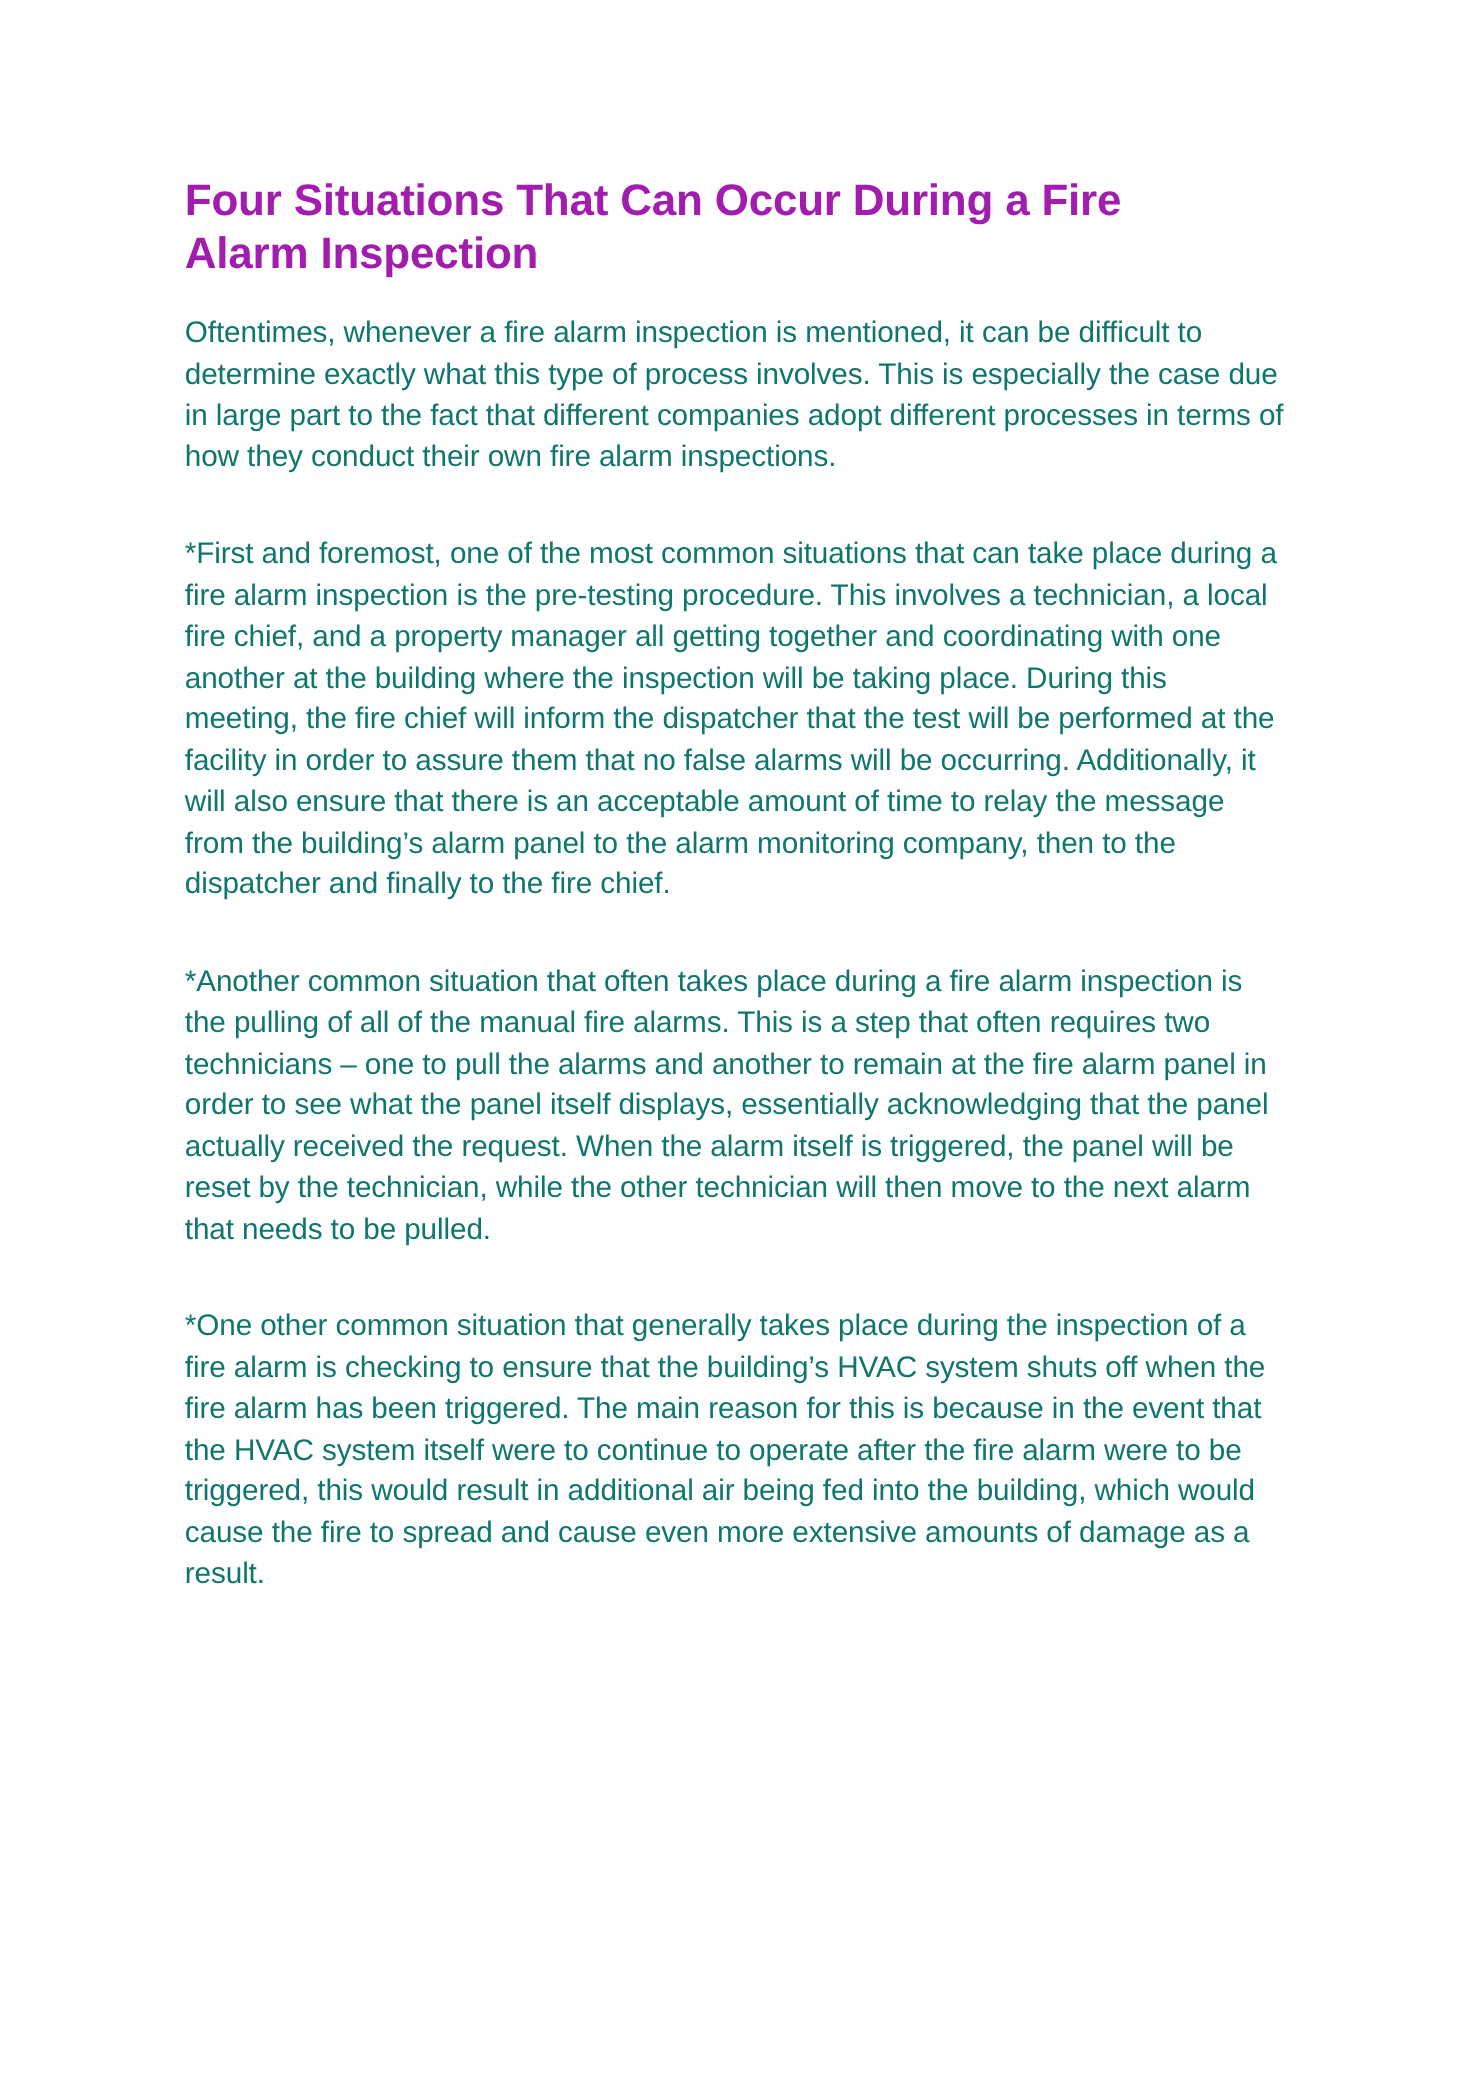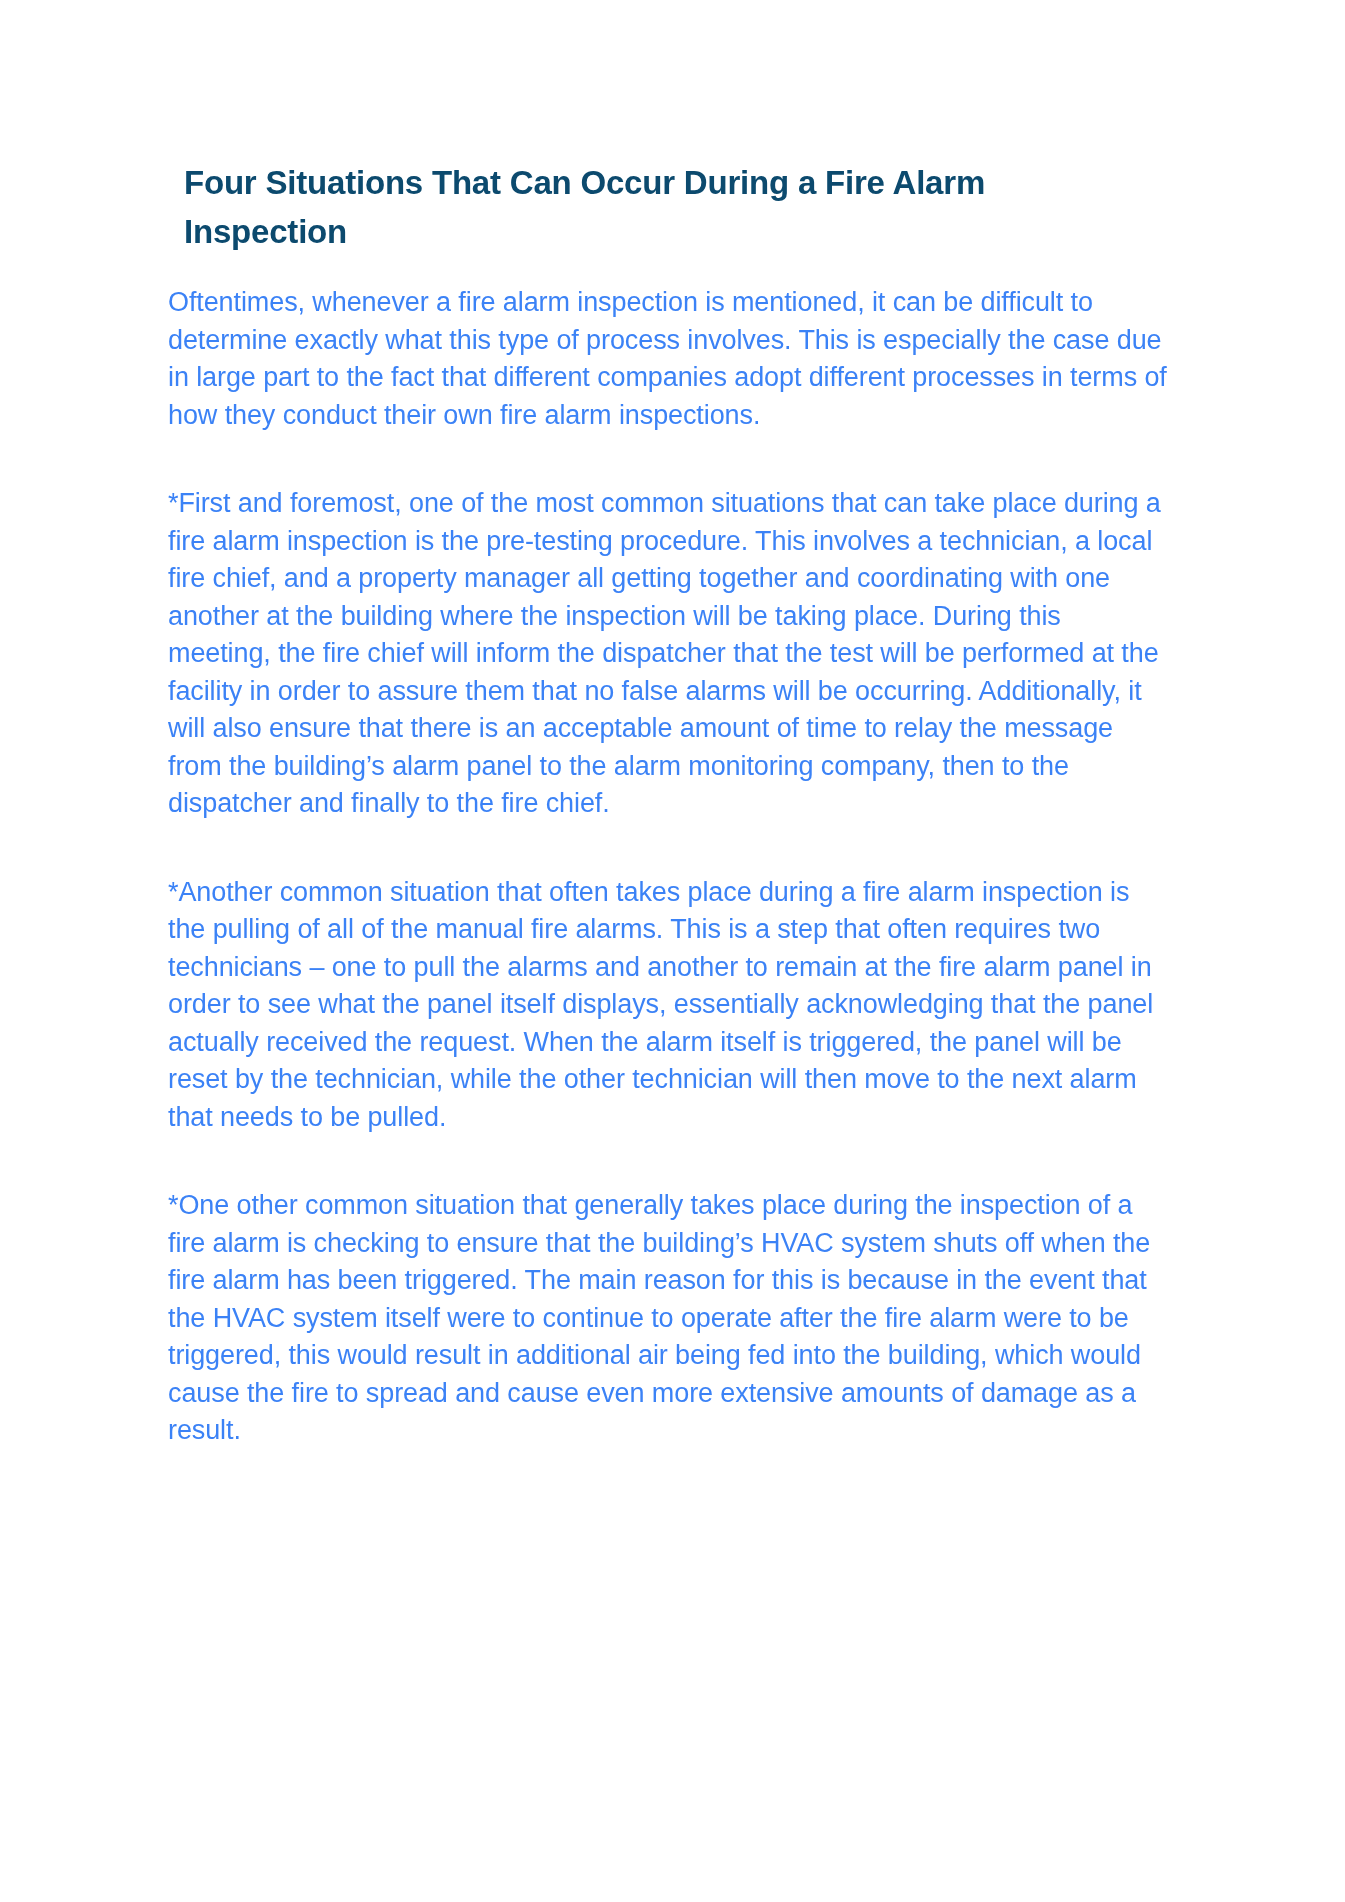--- a/index.html
+++ b/index.html
@@ -15,32 +15,32 @@
   .page {
     box-sizing: border-box;
     width: 1345px;
     min-height: 1902px;
     background: #ffffff;
     padding: 158px 175px 100px 168px;
   }
   .doc-title {
     font-family: "Liberation Sans", sans-serif;
     font-weight: bold;
-    font-size: 33px;
+    font-size: 40px;
     line-height: 49px;
     letter-spacing: -0.2px;
-    color: #0c4a6e;
-    margin: 0 0 28px 16px;
+    color: #a21caf;
+    margin: 0 0 28px 0;
     max-width: 930px;
   }
   .doc-paragraph {
     font-family: "Liberation Sans", sans-serif;
     font-size: 27px;
     line-height: 37.5px;
-    color: #3b82f6;
+    color: #0f766e;
     margin: 0 0 51px 0;
     max-width: 1000px;
     letter-spacing: -0.1px;
   }
 </style>
 </head>
 <body>
 
 <div class="page">
   <h1 class="doc-title">Four Situations That Can Occur During a Fire Alarm Inspection</h1>

